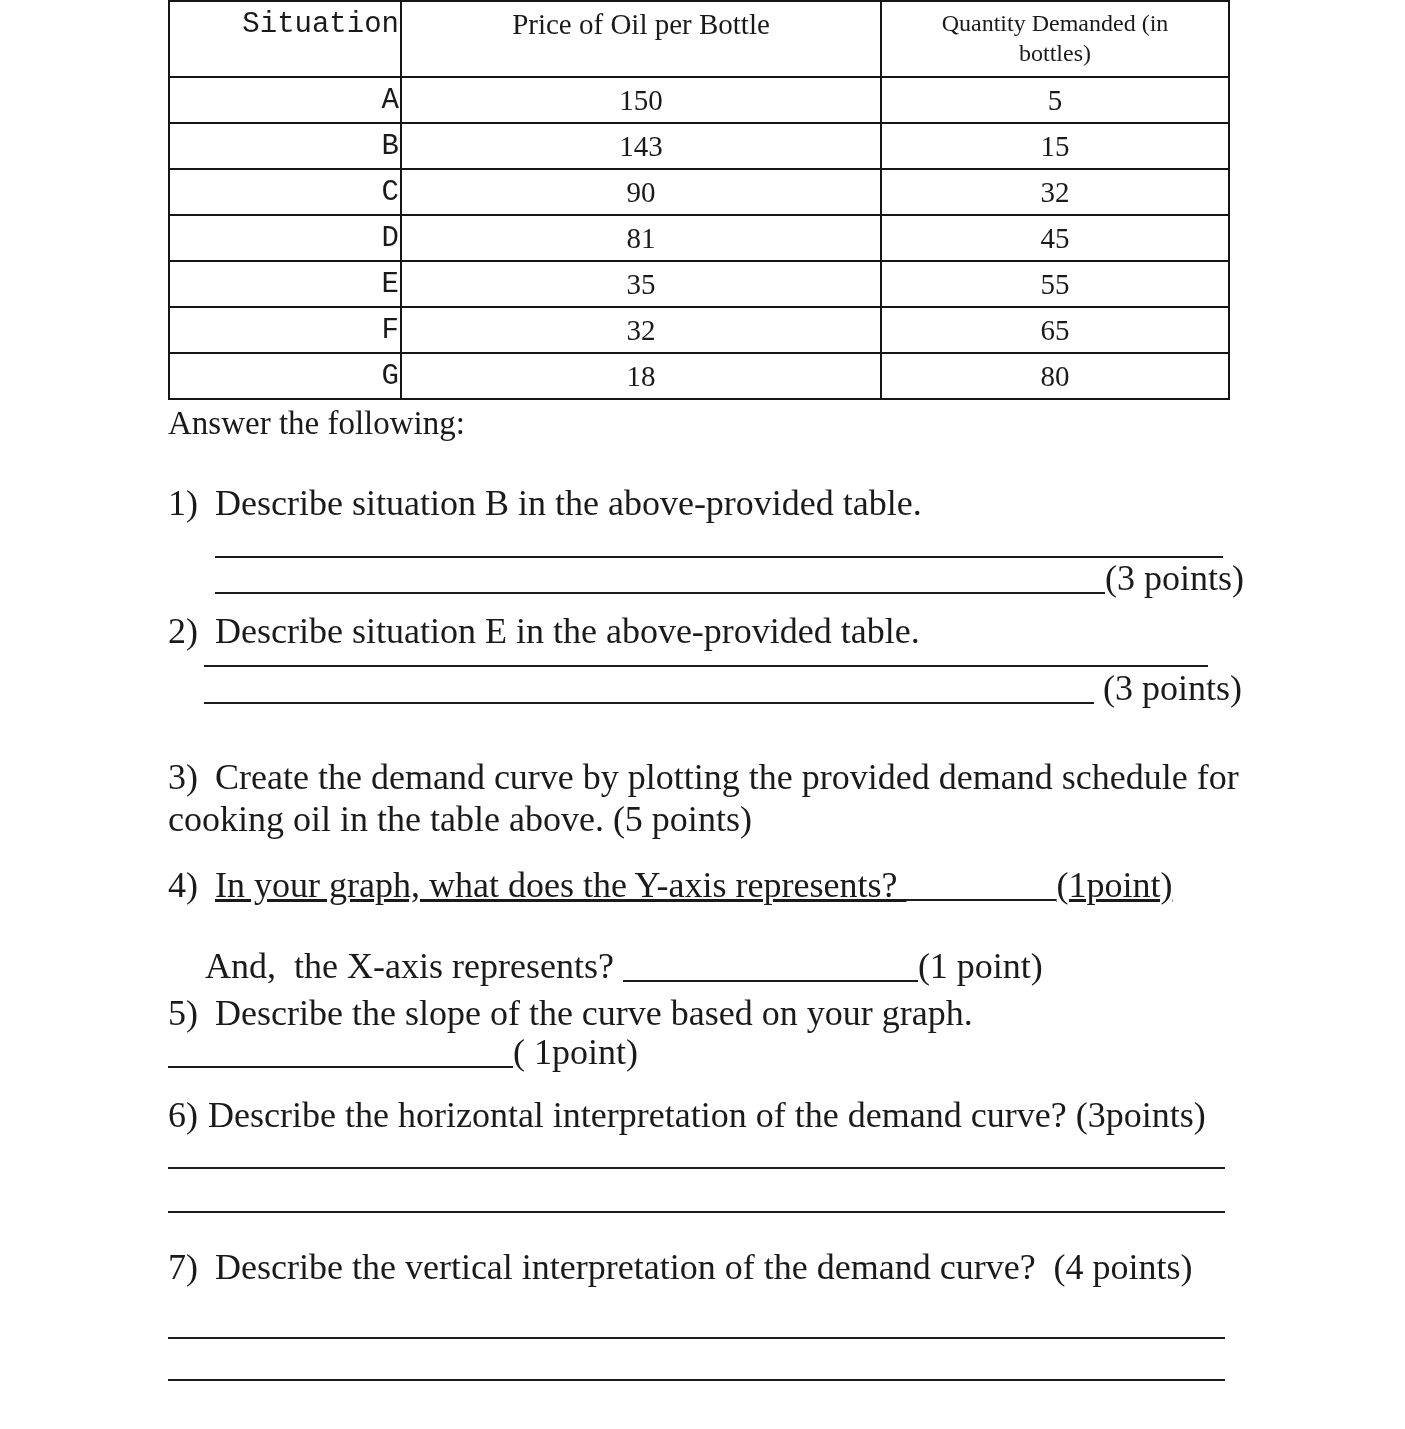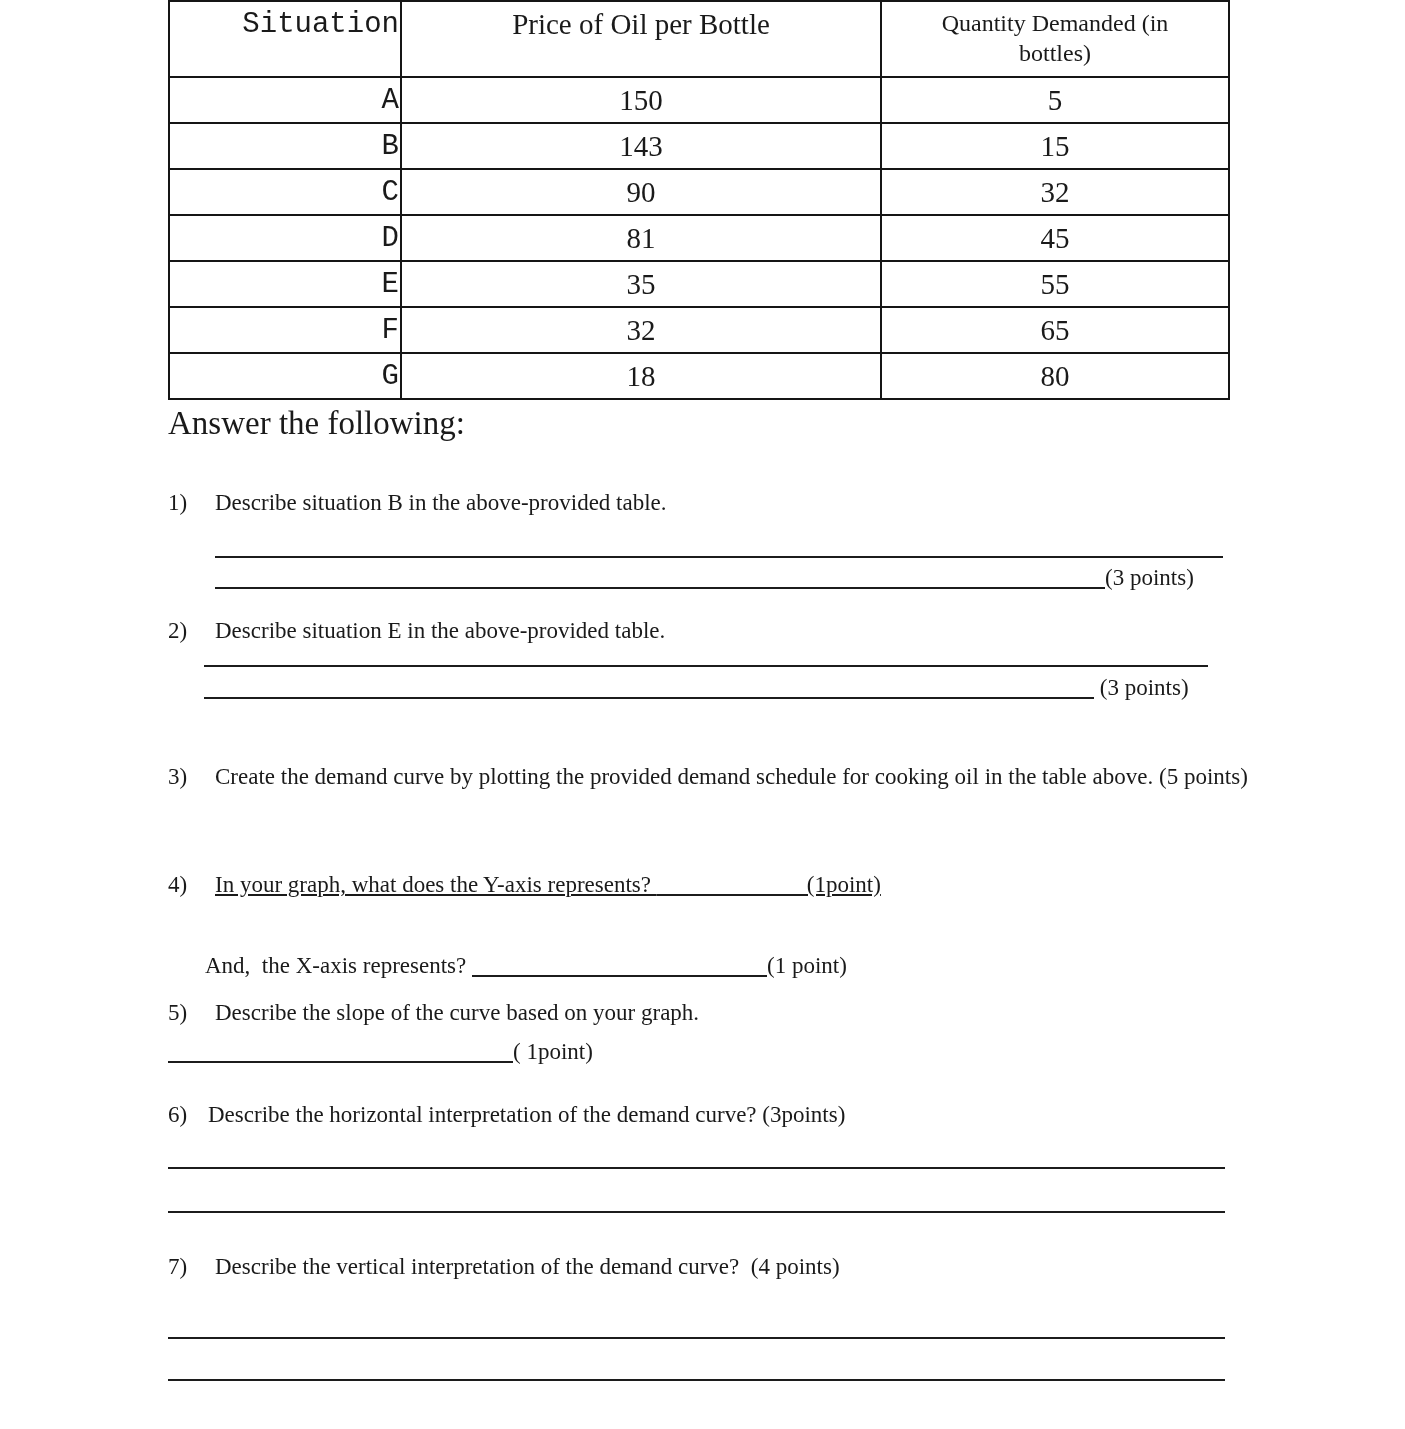--- a/index.html
+++ b/index.html
@@ -16,21 +16,21 @@
   table.schedule thead tr{height:76px;}
   table.schedule tbody tr{height:46px;}
   th{font-weight:normal;vertical-align:top;padding-top:6px;}
   td{vertical-align:middle;}
   .col-sit{text-align:right;padding-left:10px;font-size:29px;font-family:Liberation Mono, monospace;}
   .col-mid{text-align:center;font-size:29px;}
   .col-qty{text-align:center;font-size:29px;}
   th.col-qty{font-size:24px;line-height:30px;}
   th.col-qty .wrapspan{display:inline-block;max-width:268px;}
   
-  .tline{position:absolute;font-size:23px;line-height:38px;white-space:pre-wrap;}
+  .tline{position:absolute;font-size:36px;line-height:38px;white-space:pre-wrap;}
   .prompt{font-size:33px;}
   .qnum{display:inline-block;min-width:47px;}
   .qnum-tight{display:inline-block;min-width:40px;}
   .q3block{line-height:42px;}
   .pts{white-space:pre-wrap;}
   
   .blankline{position:absolute;border-top:2px solid #1c1c1c;height:0;}
   .iblank{display:inline-block;height:0;border-bottom:2px solid #1c1c1c;vertical-align:-4px;}
 </style>
 </head>

